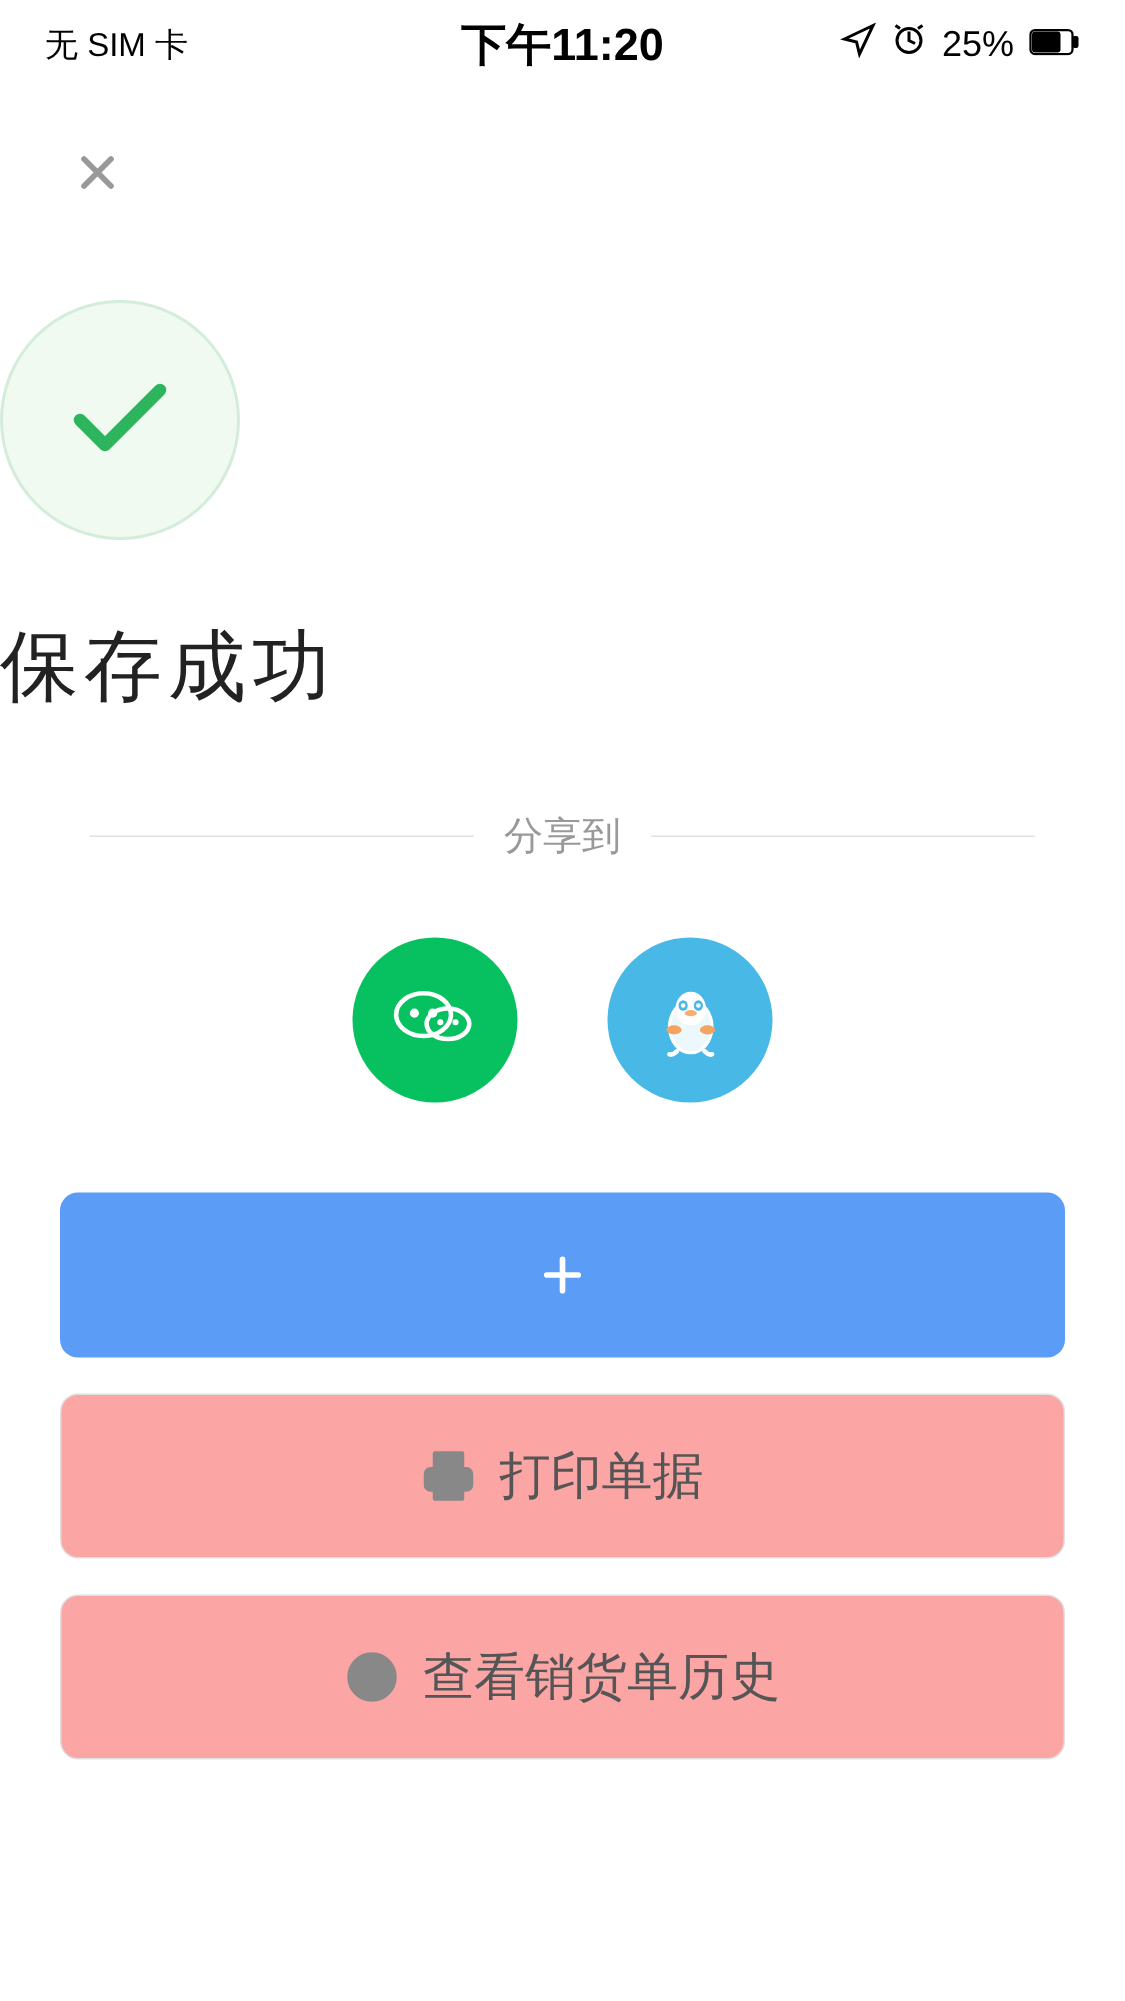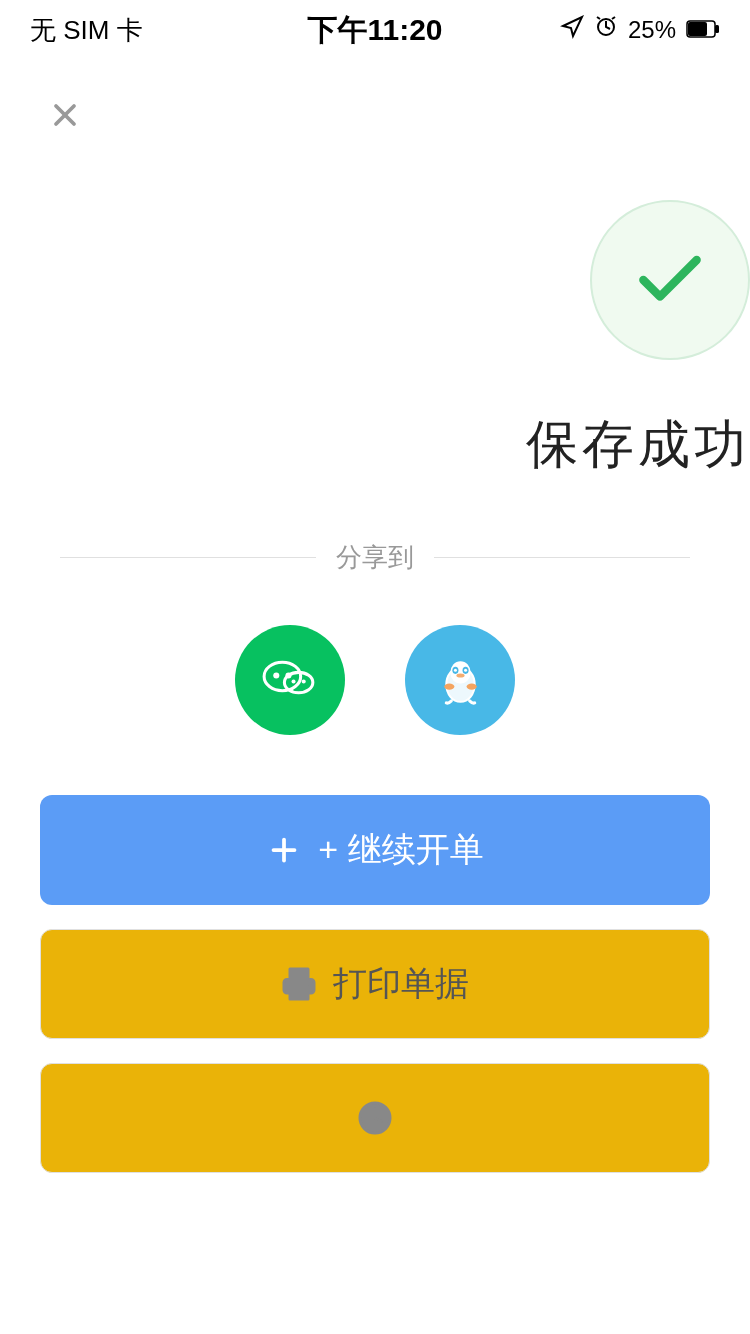--- a/index.html
+++ b/index.html
@@ -23,21 +23,21 @@
       align-items: center;
       justify-content: space-between;
       padding: 0 30px;
       flex-shrink: 0;
     }
 
     .status-left {
       display: flex;
       align-items: center;
       gap: 10px;
-      font-size: 26px;
+      font-size: 22px;
       color: #000;
       font-weight: 500;
     }
 
     .status-center {
       font-size: 30px;
       font-weight: 600;
       color: #000;
       position: absolute;
       left: 50%;
@@ -68,21 +68,21 @@
 
     .close-btn svg {
       width: 36px;
       height: 36px;
     }
 
     
     .success-section {
       display: flex;
       flex-direction: column;
-      align-items: flex-end;
+      align-items: flex-start;
       padding-top: 60px;
     }
 
     .success-circle {
       width: 160px;
       height: 160px;
       border-radius: 50%;
       background: #f0faf0;
       border: 2px solid #d4edda;
       display: flex;
@@ -182,21 +182,21 @@
       cursor: pointer;
       font-size: 34px;
     }
 
     .action-btn.primary {
       background: #5b9cf6;
       color: #ffffff;
     }
 
     .action-btn.secondary {
-      background: #eab308;
+      background: #fca5a5;
       color: #555;
       border: 1px solid #e0e0e0;
     }
 
     .action-btn svg {
       width: 36px;
       height: 36px;
     }
 
     .action-btn.primary svg {
@@ -303,31 +303,31 @@
     </div>
   </div>
 </div>
 
 <div class="actions-section">
   <button class="action-btn primary">
     <svg viewBox="0 0 24 24" fill="none" stroke="white" stroke-width="2.5" stroke-linecap="round">
       <line x1="12" y1="5" x2="12" y2="19"></line>
       <line x1="5" y1="12" x2="19" y2="12"></line>
     </svg>
-    <span>+ 继续开单</span>
   </button>
 
   <button class="action-btn secondary">
     <svg viewBox="0 0 24 24" fill="none" stroke="#888" stroke-width="2" stroke-linecap="round" stroke-linejoin="round">
       <polyline points="6 9 6 2 18 2 18 9"></polyline>
       <path d="M6 18H4a2 2 0 0 1-2-2v-5a2 2 0 0 1 2-2h16a2 2 0 0 1 2 2v5a2 2 0 0 1-2 2h-2"></path>
       <rect x="6" y="14" width="12" height="8"></rect>
     </svg>
     <span>打印单据</span>
   </button>
 
   <button class="action-btn secondary">
     <svg viewBox="0 0 24 24" fill="none" stroke="#888" stroke-width="2" stroke-linecap="round" stroke-linejoin="round">
       <circle cx="12" cy="12" r="10"></circle>
       <polyline points="12 6 12 12 16 14"></polyline>
     </svg>
+    <span>查看销货单历史</span>
   </button>
 </div>
 
 </body></html>

